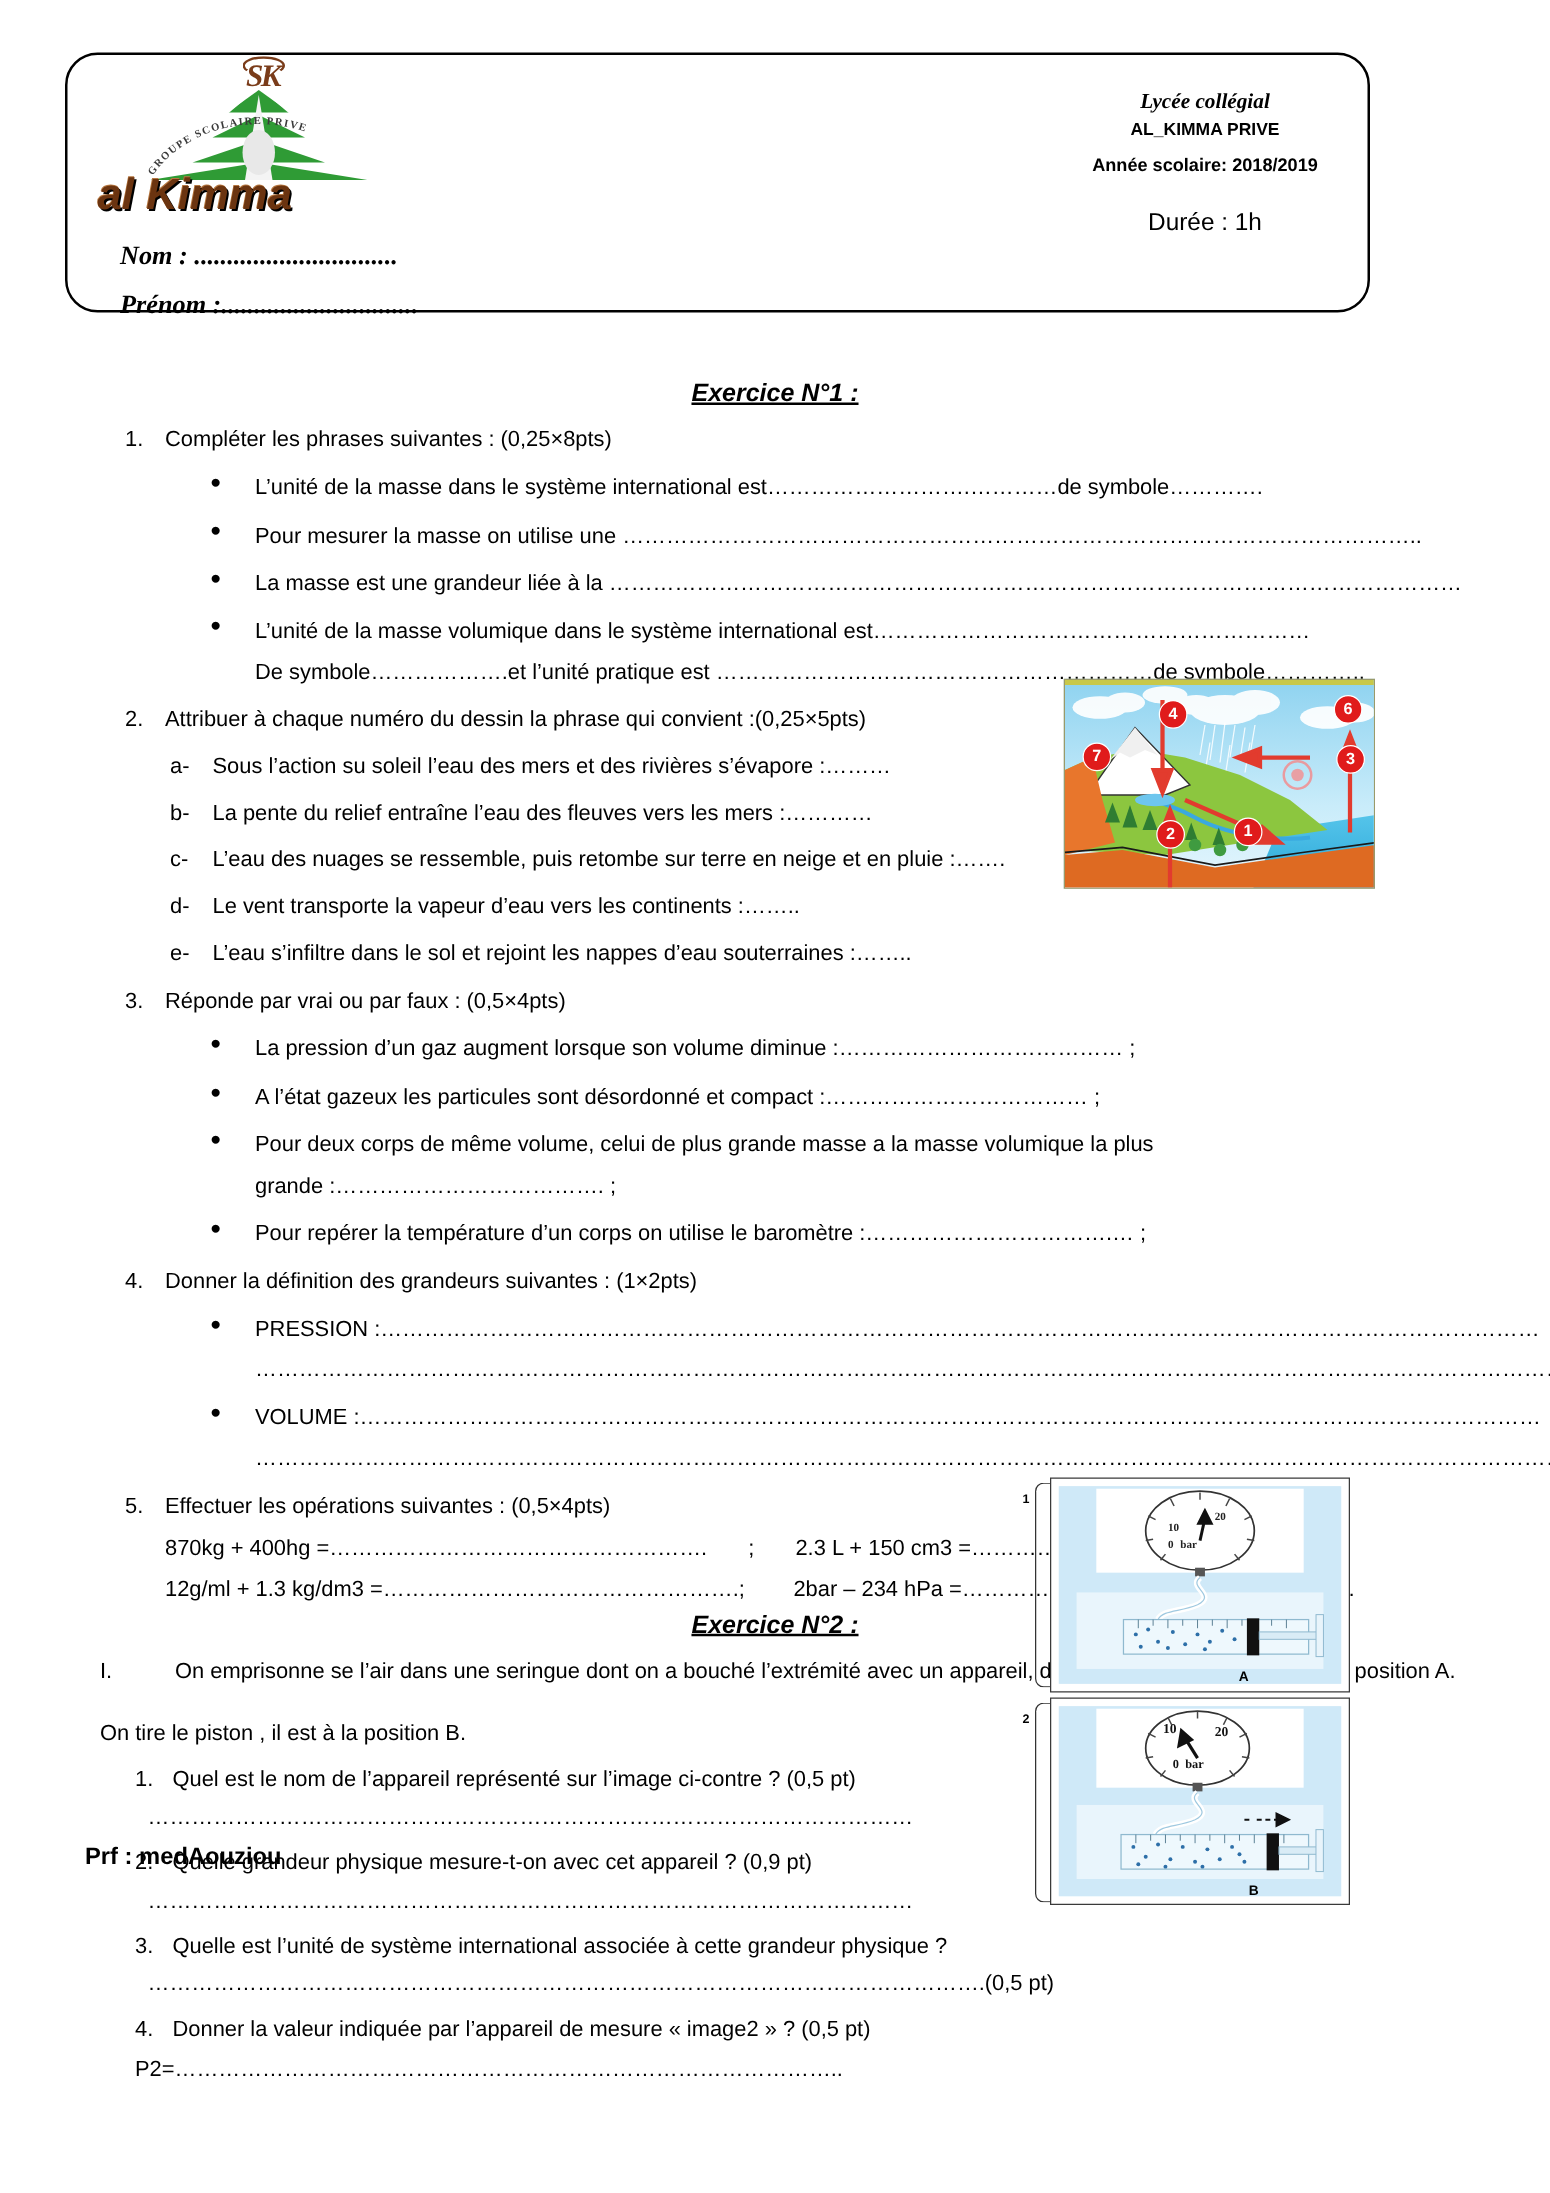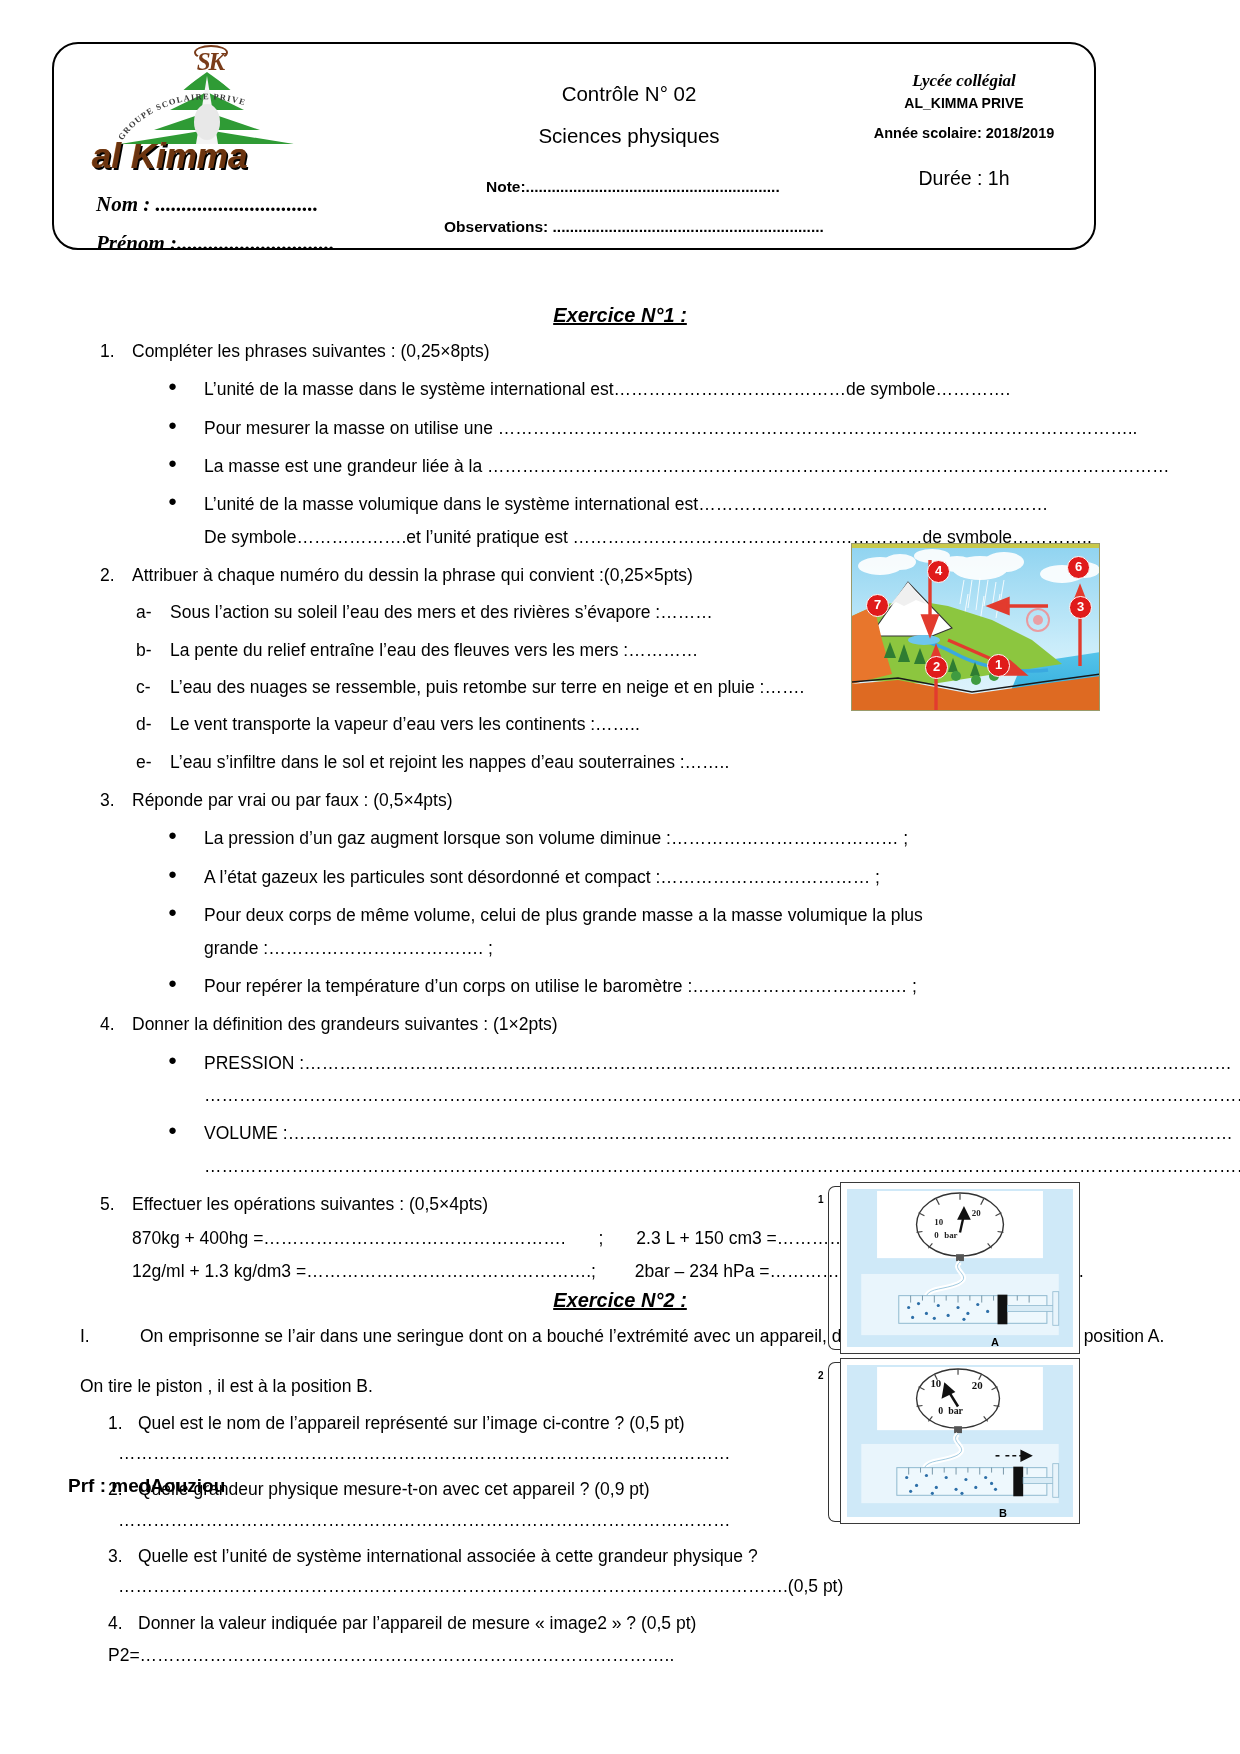--- a/index.html
+++ b/index.html
@@ -86,21 +86,21 @@
   }
   .ring-text text {
     font-family: "Liberation Serif", serif;
     font-size: 8.5px;
     font-weight: bold;
     fill: #3a3a3a;
     letter-spacing: 1.2px;
   }
   .logo-word {
     position: absolute;
-    left: 20px;
+    left: 6px;
     top: 88px;
     width: 245px;
     font-family: "Liberation Sans", sans-serif;
     font-weight: bold;
     font-style: italic;
     font-size: 35px;
     color: #6b3410;
     letter-spacing: 0px;
     text-shadow: 1.5px 1.5px 0 #000, -0.5px -0.5px 0 #b5763f;
   }
@@ -391,26 +391,20 @@
         </defs>
         <text><textPath href="#ringpath" startOffset="4%">GROUPE  SCOLAIRE PRIVE</textPath></text>
       </svg>
     </div>
     <div class="logo-word">al Kimma</div>
   </div>
 
   <div class="nom-line">Nom : ...............................</div>
   <div class="prenom-line">Prénom :..............................</div>
 
-  <div class="hdr-center">
-    <div class="hdr-title1">Contrôle N° 02</div>
-    <div class="hdr-title2">Sciences physiques</div>
-    <div class="hdr-note">Note:...........................................................</div>
-    <div class="hdr-obs">Observations:  ...............................................................</div>
-  </div>
 
   <div class="hdr-right">
     <div class="hdr-lycee">Lycée collégial</div>
     <div class="hdr-school">AL_KIMMA PRIVE</div>
     <div class="hdr-year">Année scolaire: 2018/2019</div>
     <div class="hdr-duree">Durée : 1h</div>
   </div>
 </div>
 
 <div class="content">

